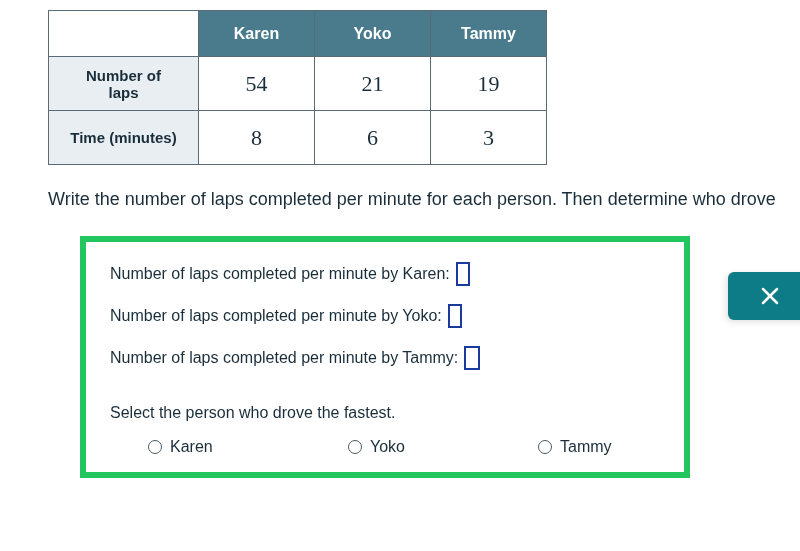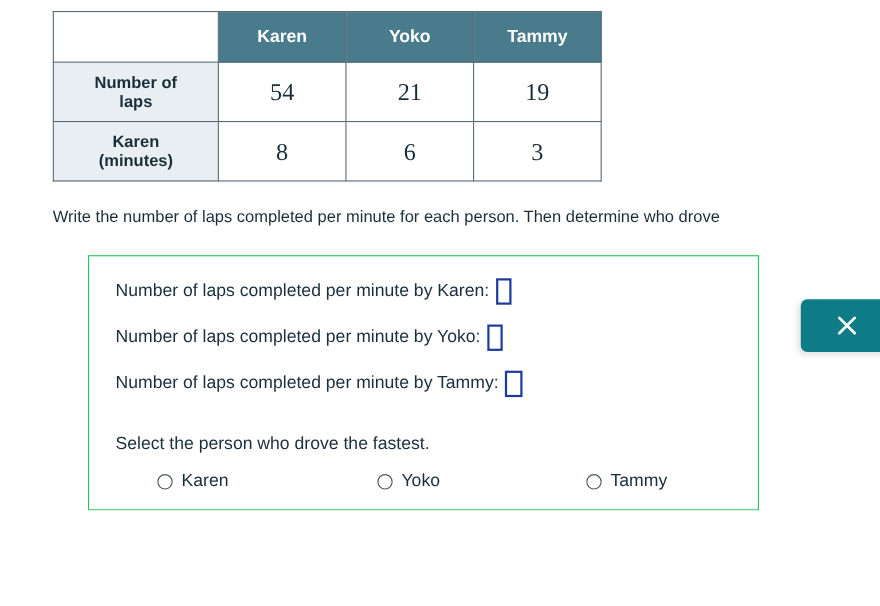--- a/index.html
+++ b/index.html
@@ -45,27 +45,27 @@
       height: 54px;
     }
     td.data-cell {
       font-family: Georgia, 'Times New Roman', serif;
       font-size: 22px;
       color: #1a2e3a;
       width: 116px;
       height: 54px;
     }
     .prompt-text {
-      font-size: 15px;
+      font-size: 18px;
       color: #1a2e3a;
       margin-bottom: 26px;
       white-space: nowrap;
     }
     .answer-box {
-      border: 1px solid #22c55e;
+      border: 6px solid #22c55e;
       width: 610px;
       margin-left: 32px;
       padding: 20px 24px 16px 24px;
     }
     .answer-line {
       display: flex;
       align-items: center;
       font-size: 16px;
       color: #1a2e3a;
       margin-bottom: 18px;
@@ -133,21 +133,21 @@
     <th class="col-head">Yoko</th>
     <th class="col-head">Tammy</th>
   </tr>
   <tr>
     <td class="row-head">Number of laps</td>
     <td class="data-cell">54</td>
     <td class="data-cell">21</td>
     <td class="data-cell">19</td>
   </tr>
   <tr>
-    <td class="row-head">Karen (minutes)</td>
+    <td class="row-head">Time (minutes)</td>
     <td class="data-cell">8</td>
     <td class="data-cell">6</td>
     <td class="data-cell">3</td>
   </tr>
 </tbody>
   </table>
 
 <div class="prompt-text">Write the number of laps completed per minute for each person. Then determine who drove</div>
 
 <div class="answer-box">

